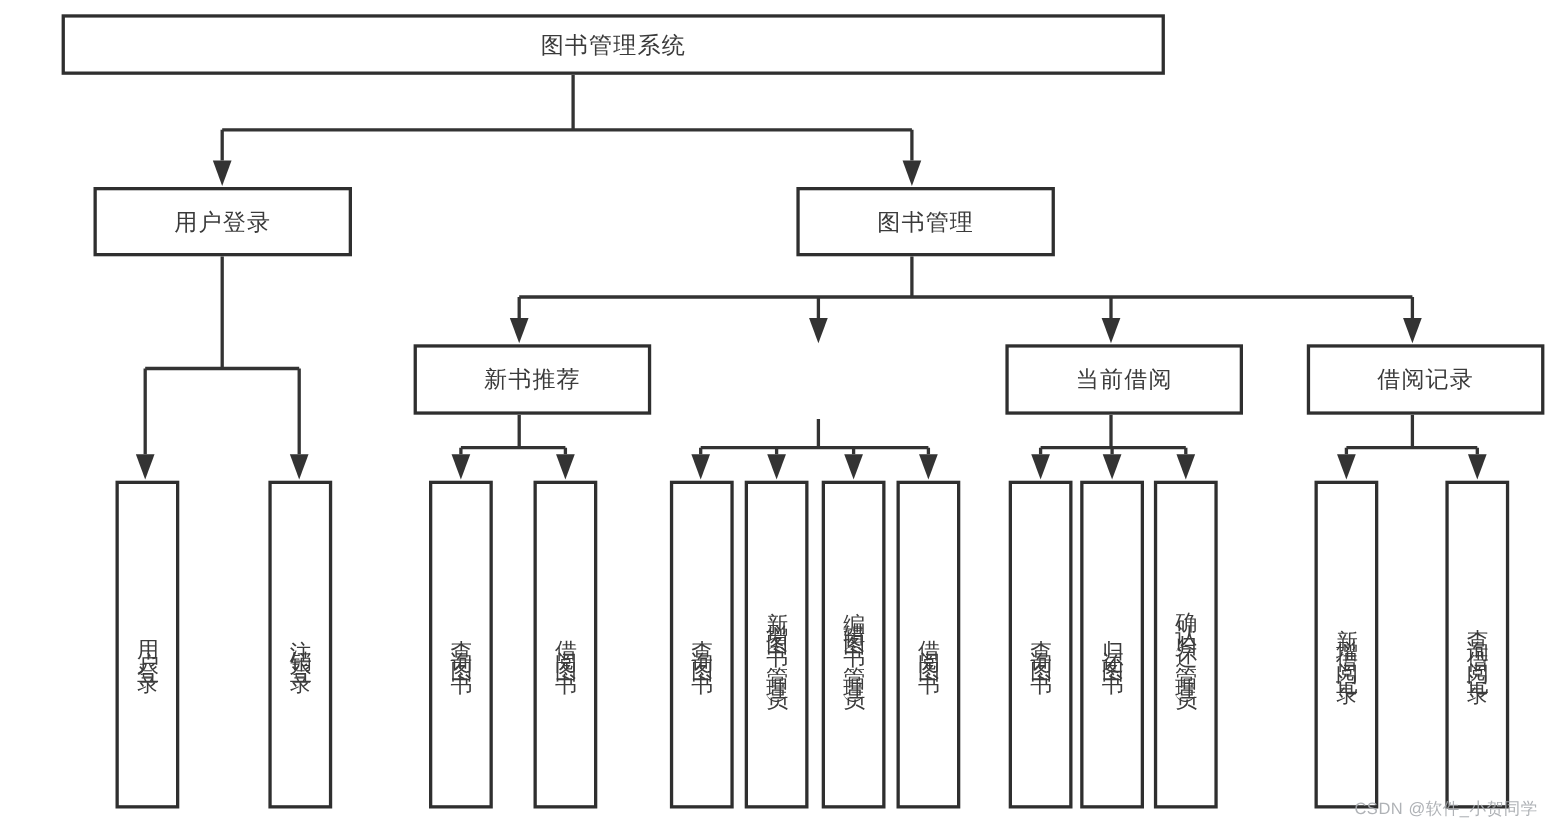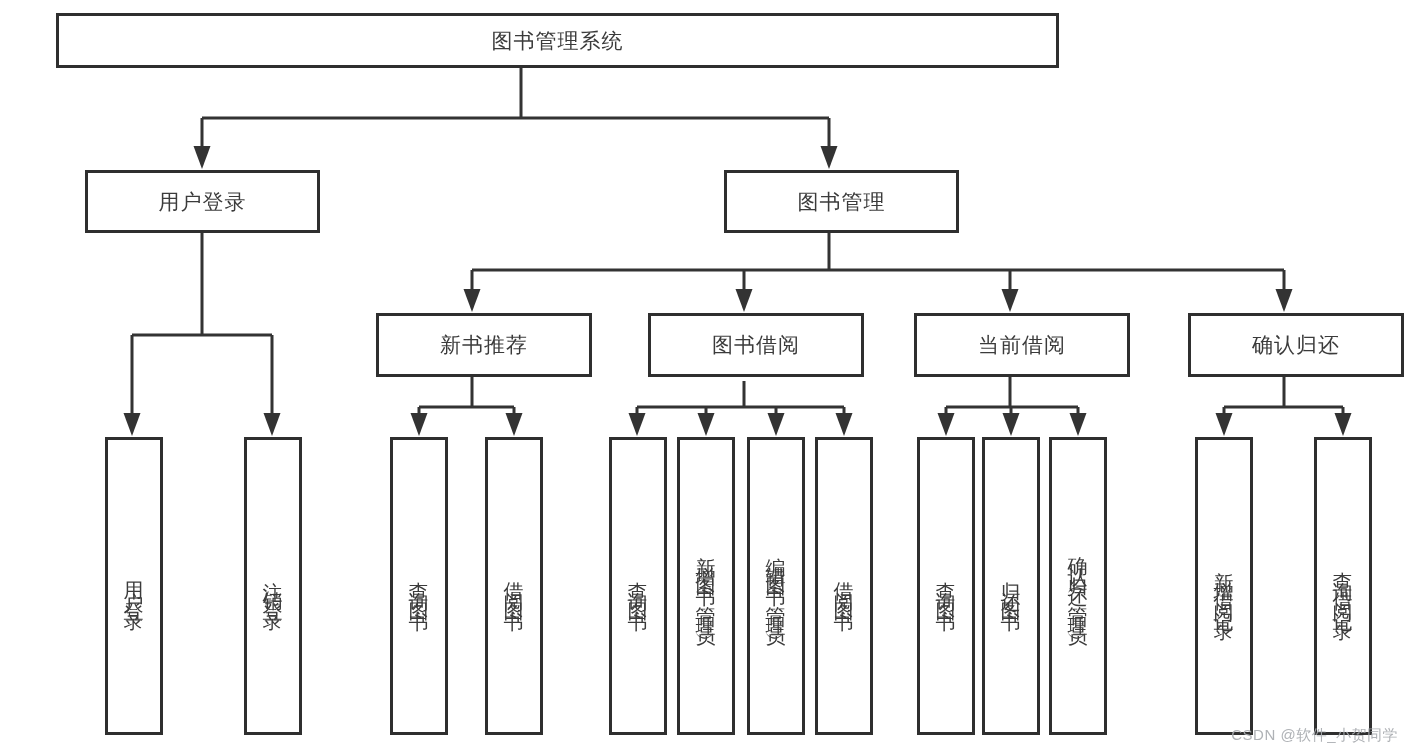--- a/index.html
+++ b/index.html
@@ -104,28 +104,25 @@
   <div class="node hbox n-user-login">
     <span>用户登录</span>
   </div>
   <div class="node hbox n-book-mgmt">
     <span>图书管理</span>
   </div>
 
   <div class="node hbox l2 n-new-book">
     <span>新书推荐</span>
   </div>
-  <div class="node hbox l2 n-book-borrow">
-    <span>图书借阅</span>
-  </div>
   <div class="node hbox l2 n-current-borrow">
     <span>当前借阅</span>
   </div>
   <div class="node hbox l2 n-borrow-records">
-    <span>确认归还</span>
+    <span>借阅记录</span>
   </div>
 
   <div class="node vbox v1">
     <span>用户登录</span>
   </div>
   <div class="node vbox v2">
     <span>注销登录</span>
   </div>
   <div class="node vbox v3">
     <span>查询图书</span>

